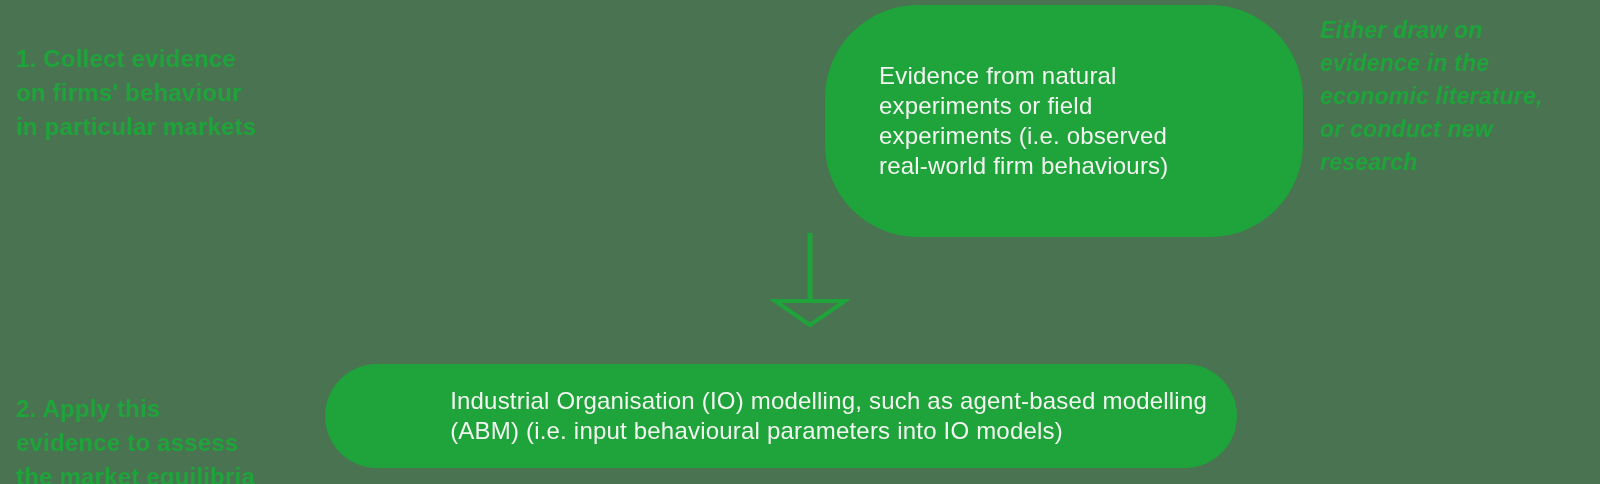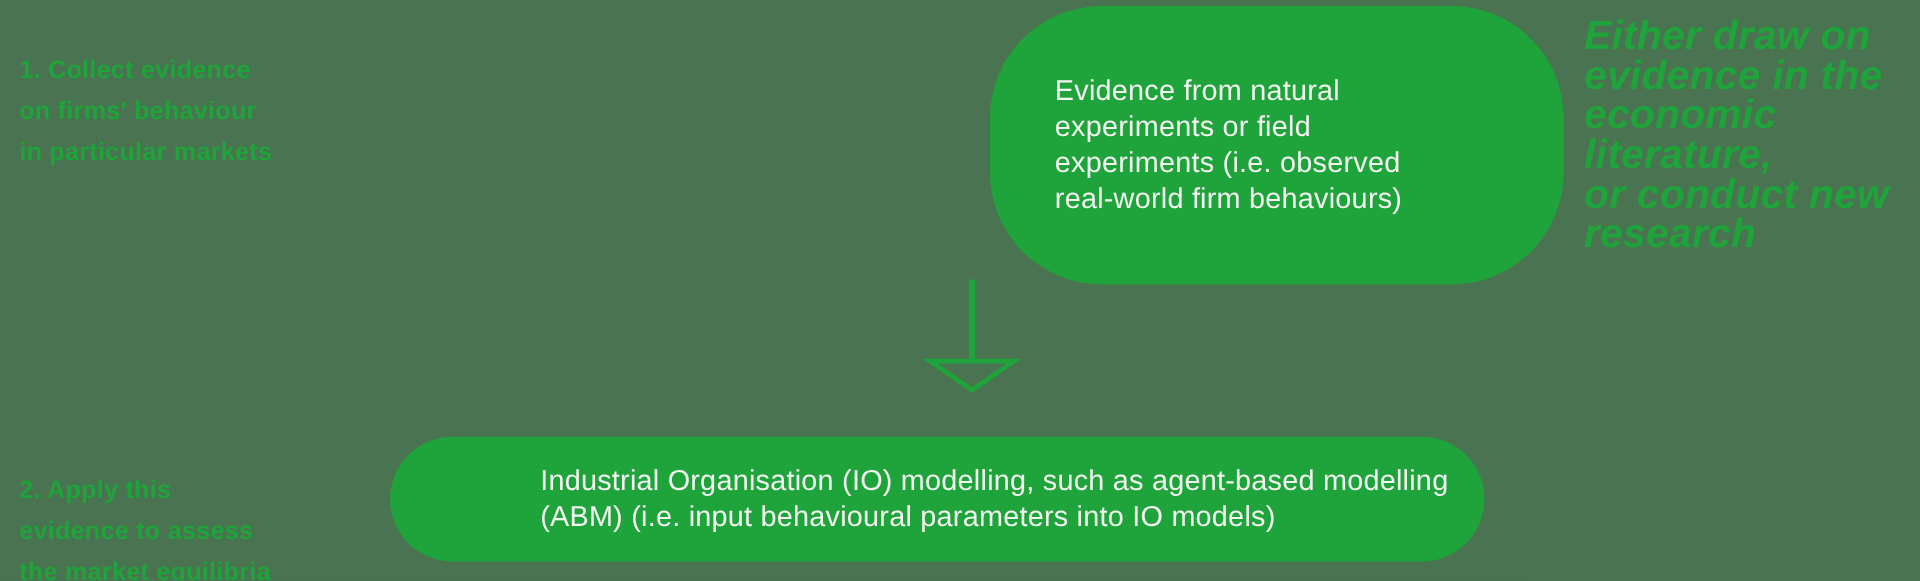--- a/index.html
+++ b/index.html
@@ -15,21 +15,21 @@
     width: 1600px;
     height: 484px;
     background: var(--bg);
     overflow: hidden;
     font-family: "Liberation Sans", sans-serif;
   }
   .step-label {
     position: absolute;
     color: var(--green);
     font-weight: 700;
-    font-size: 21px;
+    font-size: 24px;
     line-height: 34px;
     white-space: pre-line;
     letter-spacing: 0.2px;
   }
   #step1-label { left: 16px; top: 42px; width: 310px; }
   #step2-label { left: 16px; top: 392px; width: 320px; }
   .pill {
     position: absolute;
     background: var(--green-box);
     display: flex;
@@ -60,21 +60,21 @@
     border-radius: 52px;
     padding-left: 37px; padding-right: 30px; justify-content: flex-end;
   }
   .side-note {
     position: absolute;
     left: 1320px; top: 14px;
     width: 270px;
     color: var(--green);
     font-weight: 700;
     font-style: italic;
-    font-size: 34px;
+    font-size: 23px;
     line-height: 33px;
     white-space: pre-line;
     letter-spacing: 0.2px;
   }
   .arrow-wrap {
     position: absolute;
     left: 770px; top: 228px;
     width: 80px; height: 102px;
   }
   .arrow-wrap svg { display: block; }

